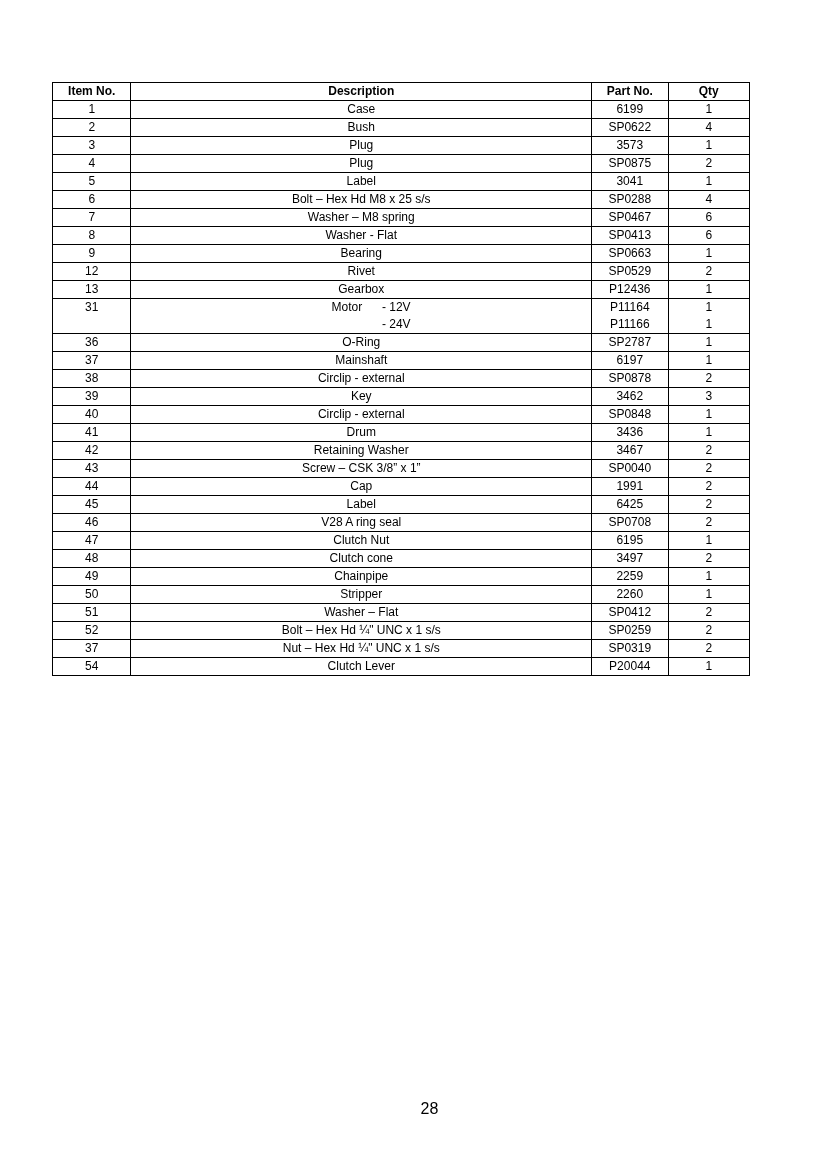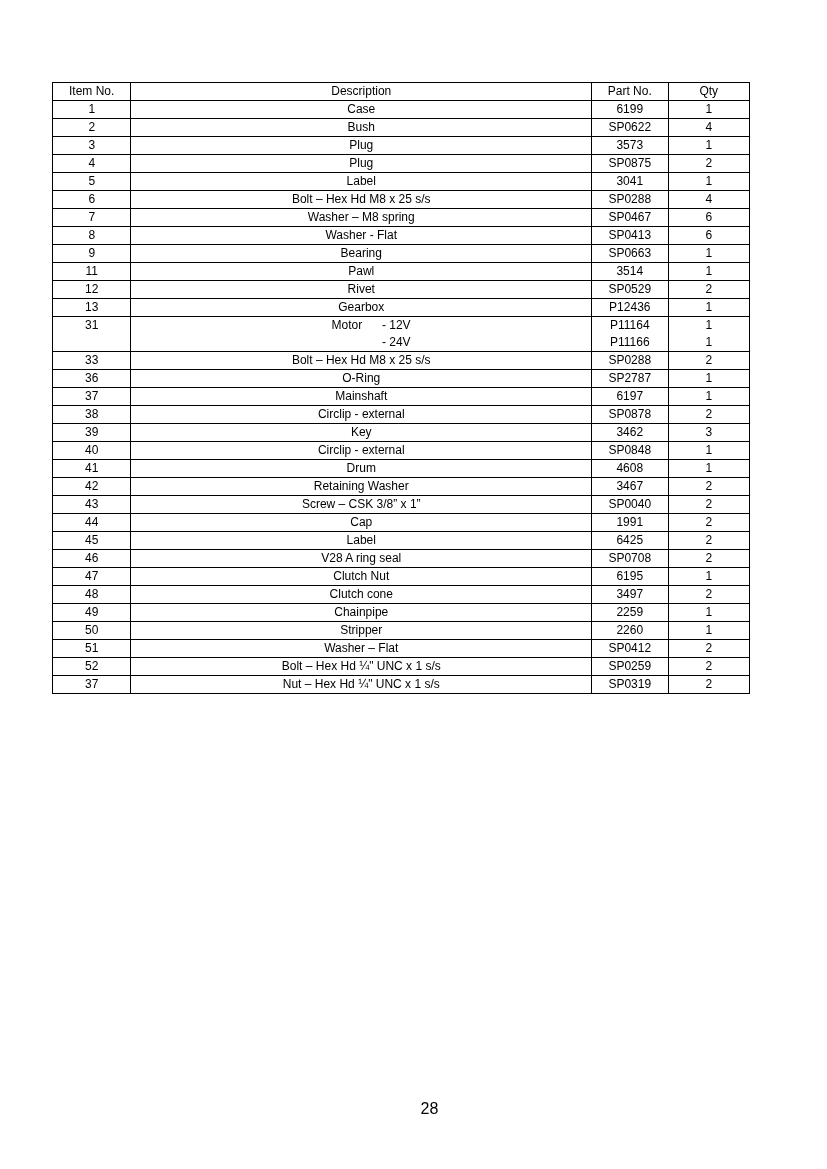--- a/index.html
+++ b/index.html
@@ -24,21 +24,21 @@
   .parts-table td {
     border: 1px solid #000000;
     height: 18px;
     line-height: 17px;
     padding: 0;
     overflow: hidden;
     white-space: nowrap;
     vertical-align: middle;
   }
   .parts-table th {
-    font-weight: normal;
+    font-weight: bold;
     text-align: center;
   }
   .col0 { width: 78px;  text-align: center; }
   .col1 { width: 458px; text-align: center; padding: 0 0 0 7px; }
   .col2 { width: 76px;  text-align: center; }
   .col3 { width: 81px;  text-align: center; }
   td.multiline { vertical-align: top; }
   td.multiline div { line-height: 17px; height: 17px; }
   .desc-label { display: inline-block; min-width: 70px; }
   .page-number {
@@ -112,26 +112,20 @@
           <td class="col2">SP0413</td>
           <td class="col3">6</td>
         </tr>
         <tr>
           <td class="col0">9</td>
           <td class="col1">Bearing</td>
           <td class="col2">SP0663</td>
           <td class="col3">1</td>
         </tr>
         <tr>
-          <td class="col0">11</td>
-          <td class="col1">Pawl</td>
-          <td class="col2">3514</td>
-          <td class="col3">1</td>
-        </tr>
-        <tr>
           <td class="col0">12</td>
           <td class="col1">Rivet</td>
           <td class="col2">SP0529</td>
           <td class="col3">2</td>
         </tr>
         <tr>
           <td class="col0">13</td>
           <td class="col1">Gearbox</td>
           <td class="col2">P12436</td>
           <td class="col3">1</td>
@@ -145,26 +139,20 @@
           <td class="col2 multiline">
             <div>P11164</div>
             <div>P11166</div>
           </td>
           <td class="col3 multiline">
             <div>1</div>
             <div>1</div>
           </td>
         </tr>
         <tr>
-          <td class="col0">33</td>
-          <td class="col1">Bolt – Hex Hd M8 x 25 s/s</td>
-          <td class="col2">SP0288</td>
-          <td class="col3">2</td>
-        </tr>
-        <tr>
           <td class="col0">36</td>
           <td class="col1">O-Ring</td>
           <td class="col2">SP2787</td>
           <td class="col3">1</td>
         </tr>
         <tr>
           <td class="col0">37</td>
           <td class="col1">Mainshaft</td>
           <td class="col2">6197</td>
           <td class="col3">1</td>
@@ -183,21 +171,21 @@
         </tr>
         <tr>
           <td class="col0">40</td>
           <td class="col1">Circlip - external</td>
           <td class="col2">SP0848</td>
           <td class="col3">1</td>
         </tr>
         <tr>
           <td class="col0">41</td>
           <td class="col1">Drum</td>
-          <td class="col2">4608</td>
+          <td class="col2">3436</td>
           <td class="col3">1</td>
         </tr>
         <tr>
           <td class="col0">42</td>
           <td class="col1">Retaining Washer</td>
           <td class="col2">3467</td>
           <td class="col3">2</td>
         </tr>
         <tr>
           <td class="col0">43</td>
@@ -257,18 +245,24 @@
           <td class="col0">52</td>
           <td class="col1">Bolt – Hex Hd ¼" UNC x 1 s/s</td>
           <td class="col2">SP0259</td>
           <td class="col3">2</td>
         </tr>
         <tr>
           <td class="col0">37</td>
           <td class="col1">Nut – Hex Hd ¼" UNC x 1 s/s</td>
           <td class="col2">SP0319</td>
           <td class="col3">2</td>
+        </tr>
+        <tr>
+          <td class="col0">54</td>
+          <td class="col1">Clutch Lever</td>
+          <td class="col2">P20044</td>
+          <td class="col3">1</td>
         </tr>
       </tbody>
   </table>
 
   <div class="page-number">28</div>
 </div>
 
 </body></html>

